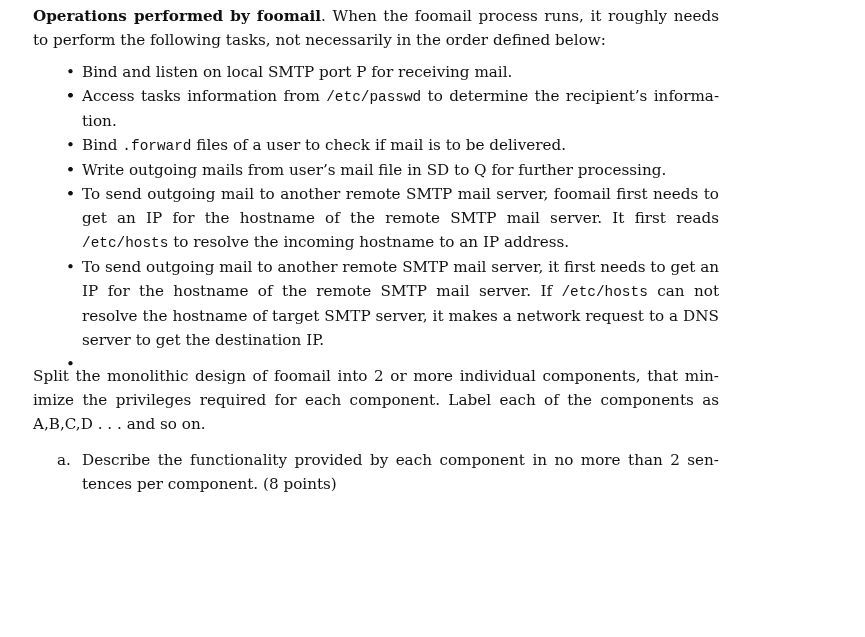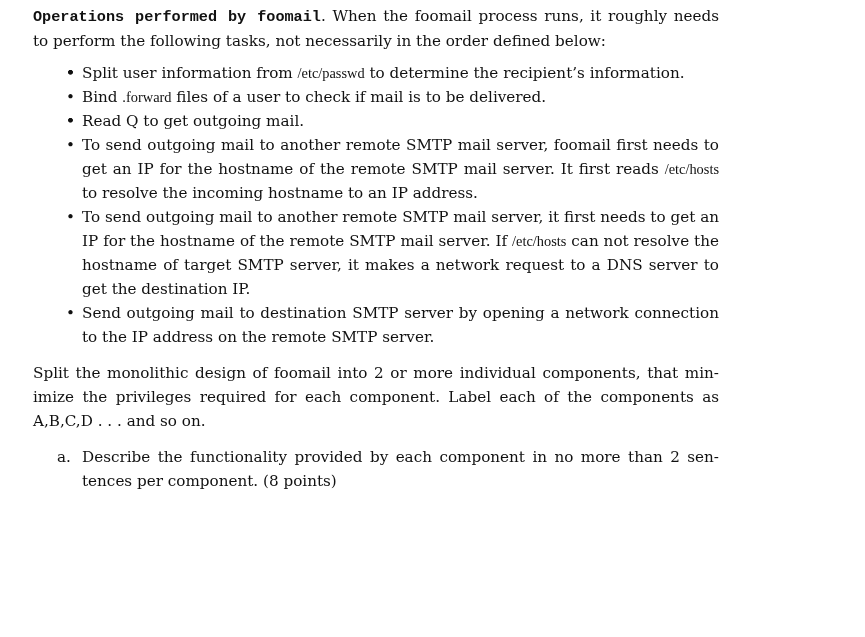--- a/index.html
+++ b/index.html
@@ -21,37 +21,37 @@
     position: absolute;
     left: 33px;
     top: 4px;
     width: 686px;
   }
   p {
     margin: 0;
     text-align: justify;
   }
   .intro { margin-bottom: 8px; }
-  .intro b { font-weight: bold; font-family: Liberation Mono, monospace; }
+  .intro b { font-weight: bold; }
   ul.tasks {
     list-style: none;
     margin: 0 0 12px 0;
     padding: 0 0 0 49px;
   }
   ul.tasks li {
     position: relative;
     text-align: justify;
   }
   ul.tasks li .bullet {
     position: absolute;
     left: -16px;
     top: 0;
   }
   code, .mono {
-    font-family: Liberation Serif, serif;
+    font-family: Liberation Mono, monospace;
     font-size: 14.4px;
   }
   .split { margin-bottom: 12px; }
   ol.questions {
     list-style: none;
     margin: 0;
     padding: 0 0 0 49px;
   }
   ol.questions li {
     position: relative;
@@ -66,31 +66,31 @@
 </head>
 <body>
 
 <div class="page">
 
   <p class="intro">
     <b>Operations performed by foomail</b><span>.</span><span> When the foomail process runs, it roughly needs to perform the following tasks, not necessarily in the order defined below:</span>
   </p>
 
   <ul class="tasks" id="task-list">
+      <li><span class="bullet">•</span><span>Bind and listen on local SMTP port P for receiving mail.</span></li>
       <li><span class="bullet">•</span></li>
       <li><span class="bullet">•</span></li>
-      <li><span class="bullet">•</span></li>
-      <li><span class="bullet">•</span><span>Split user information from </span><code>/etc/passwd</code><span> to determine the recipient’s informa­tion.</span></li>
+      <li><span class="bullet">•</span><span>Access tasks information from </span><code>/etc/passwd</code><span> to determine the recipient’s informa­tion.</span></li>
       <li><span class="bullet">•</span><span>Bind </span><code>.forward</code><span> files of a user to check if mail is to be delivered.</span></li>
       <li><span class="bullet">•</span></li>
+      <li><span class="bullet">•</span><span>Write outgoing mails from user’s mail file in SD to Q for further processing.</span></li>
       <li><span class="bullet">•</span></li>
-      <li><span class="bullet">•</span><span>Read Q to get outgoing mail.</span></li>
       <li><span class="bullet">•</span><span>To send outgoing mail to another remote SMTP mail server, foomail first needs to get an IP for the hostname of the remote SMTP mail server.  It first reads </span><code>/etc/hosts</code><span> to resolve the incoming hostname to an IP address.</span></li>
       <li><span class="bullet">•</span><span>To send outgoing mail to another remote SMTP mail server, it first needs to get an IP for the hostname of the remote SMTP mail server. If </span><code>/etc/hosts</code><span> can not resolve the hostname of target SMTP server, it makes a network request to a DNS server to get the destination IP.</span></li>
-      <li><span class="bullet">•</span><span>Send outgoing mail to destination SMTP server by opening a network connection to the IP address on the remote SMTP server.</span></li>
+      <li><span class="bullet">•</span></li>
     </ul>
 
   <p class="split">Split the monolithic design of foomail into 2 or more individual components, that min­imize the privileges required for each component.  Label each of the components as A,B,C,D . . . and so on.</p>
 
   <ol class="questions" id="question-list">
       <li><span class="qlabel">a.</span><span>Describe the functionality provided by each component in no more than 2 sen­tences per component. (8 points)</span></li>
     </ol>
 
 </div>
 

